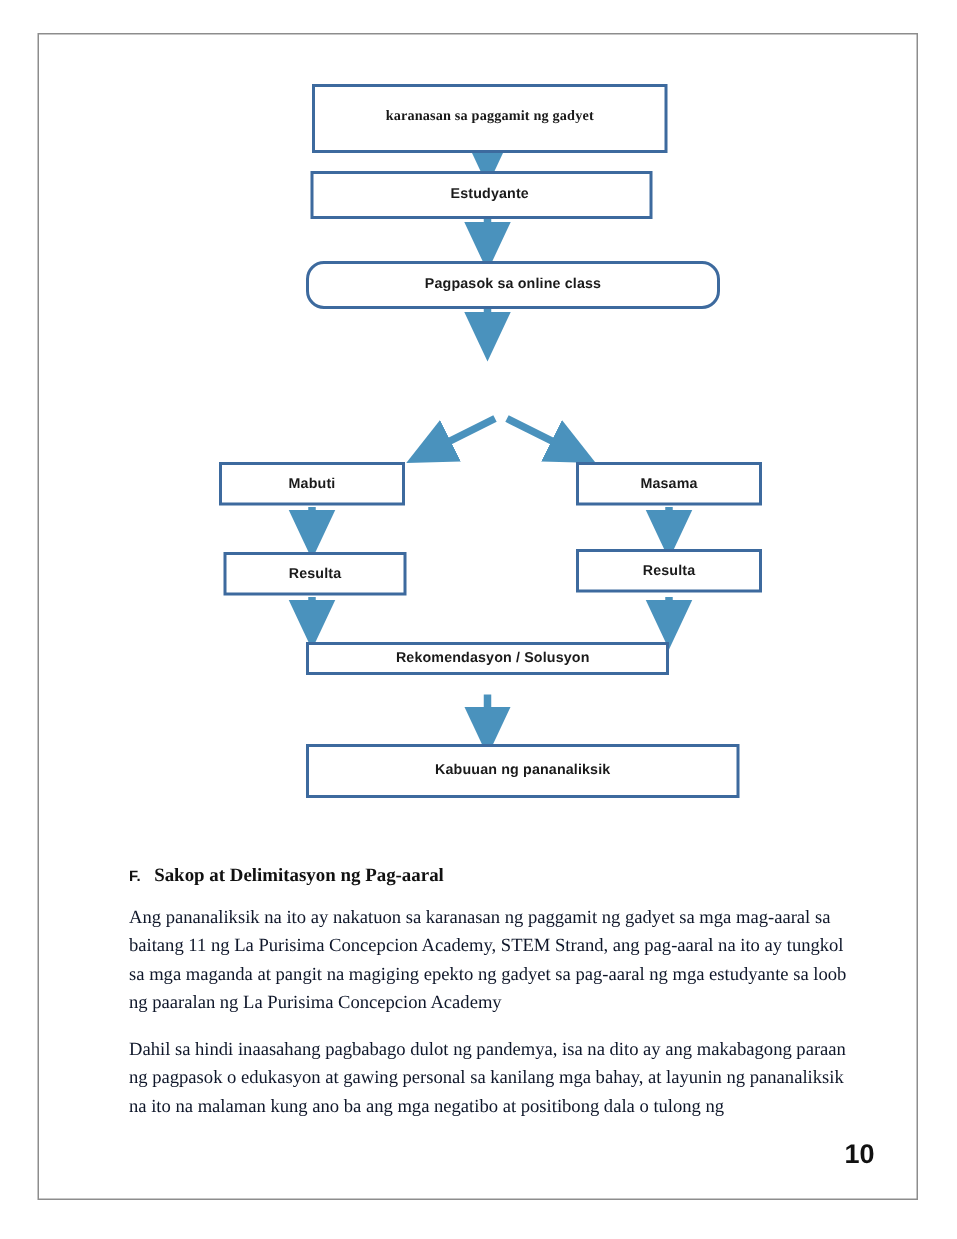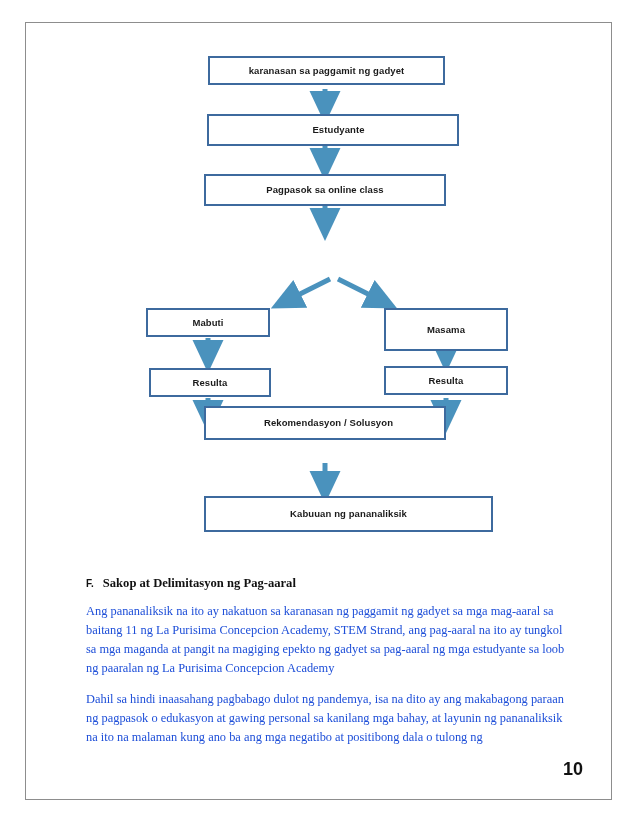--- a/index.html
+++ b/index.html
@@ -76,21 +76,21 @@
   h2.section-heading .letter {
     font-family: "Liberation Sans", sans-serif;
     font-size: 10px;
     font-weight: bold;
     margin-right: 9px;
   }
   p.para {
     margin: 0 0 13px 0;
     font-family: "Liberation Serif", serif;
     font-size: 12.4px;
-    color: #1d4ed8;
+    color: #0f172a;
     line-height: 1.52;
     text-align: left;
   }
   #pagenum {
     position: absolute;
     right: 28px;
     bottom: 19px;
     font-family: "Liberation Sans", sans-serif;
     font-weight: bold;
     font-size: 18px;
@@ -127,50 +127,50 @@
         <line x1="420" y1="315" x2="420" y2="333"></line>
 
         <line x1="182" y1="375" x2="182" y2="393"></line>
 
         <line x1="420" y1="375" x2="420" y2="393"></line>
 
         <line x1="299" y1="440" x2="299" y2="464"></line>
       </g>
     </svg>
 
-    <div class="node" style="left:182px; top:33px; width:237px; height:29px;">
+    <div class="node" style="left:182px; top:33px; width:237px; height:46px;font-family:Liberation Serif, serif;">
       <span>karanasan sa paggamit ng gadyet</span>
     </div>
 
-    <div class="node" style="left:181px; top:91px; width:252px; height:32px;padding-left:17px;">
+    <div class="node" style="left:181px; top:91px; width:228px; height:32px;padding-left:17px;">
       <span>Estudyante</span>
     </div>
 
-    <div class="node" style="left:178px; top:151px; width:242px; height:32px;">
+    <div class="node" style="left:178px; top:151px; width:276px; height:32px;border-radius:12px;">
       <span>Pagpasok sa online class</span>
     </div>
 
 
     <div class="node" style="left:120px; top:285px; width:124px; height:29px;">
       <span>Mabuti</span>
     </div>
 
-    <div class="node" style="left:358px; top:285px; width:124px; height:43px;">
+    <div class="node" style="left:358px; top:285px; width:124px; height:29px;">
       <span>Masama</span>
     </div>
 
     <div class="node" style="left:123px; top:345px; width:122px; height:29px;">
       <span>Resulta</span>
     </div>
 
     <div class="node" style="left:358px; top:343px; width:124px; height:29px;">
       <span>Resulta</span>
     </div>
 
-    <div class="node" style="left:178px; top:383px; width:242px; height:34px;padding-left:13px;">
+    <div class="node" style="left:178px; top:405px; width:242px; height:22px;padding-left:13px;">
       <span>Rekomendasyon / Solusyon</span>
     </div>
 
     <div class="node" style="left:178px; top:473px; width:289px; height:36px;">
       <span>Kabuuan ng pananaliksik</span>
     </div>
 
   </div>
 
   <div id="bodytext">

